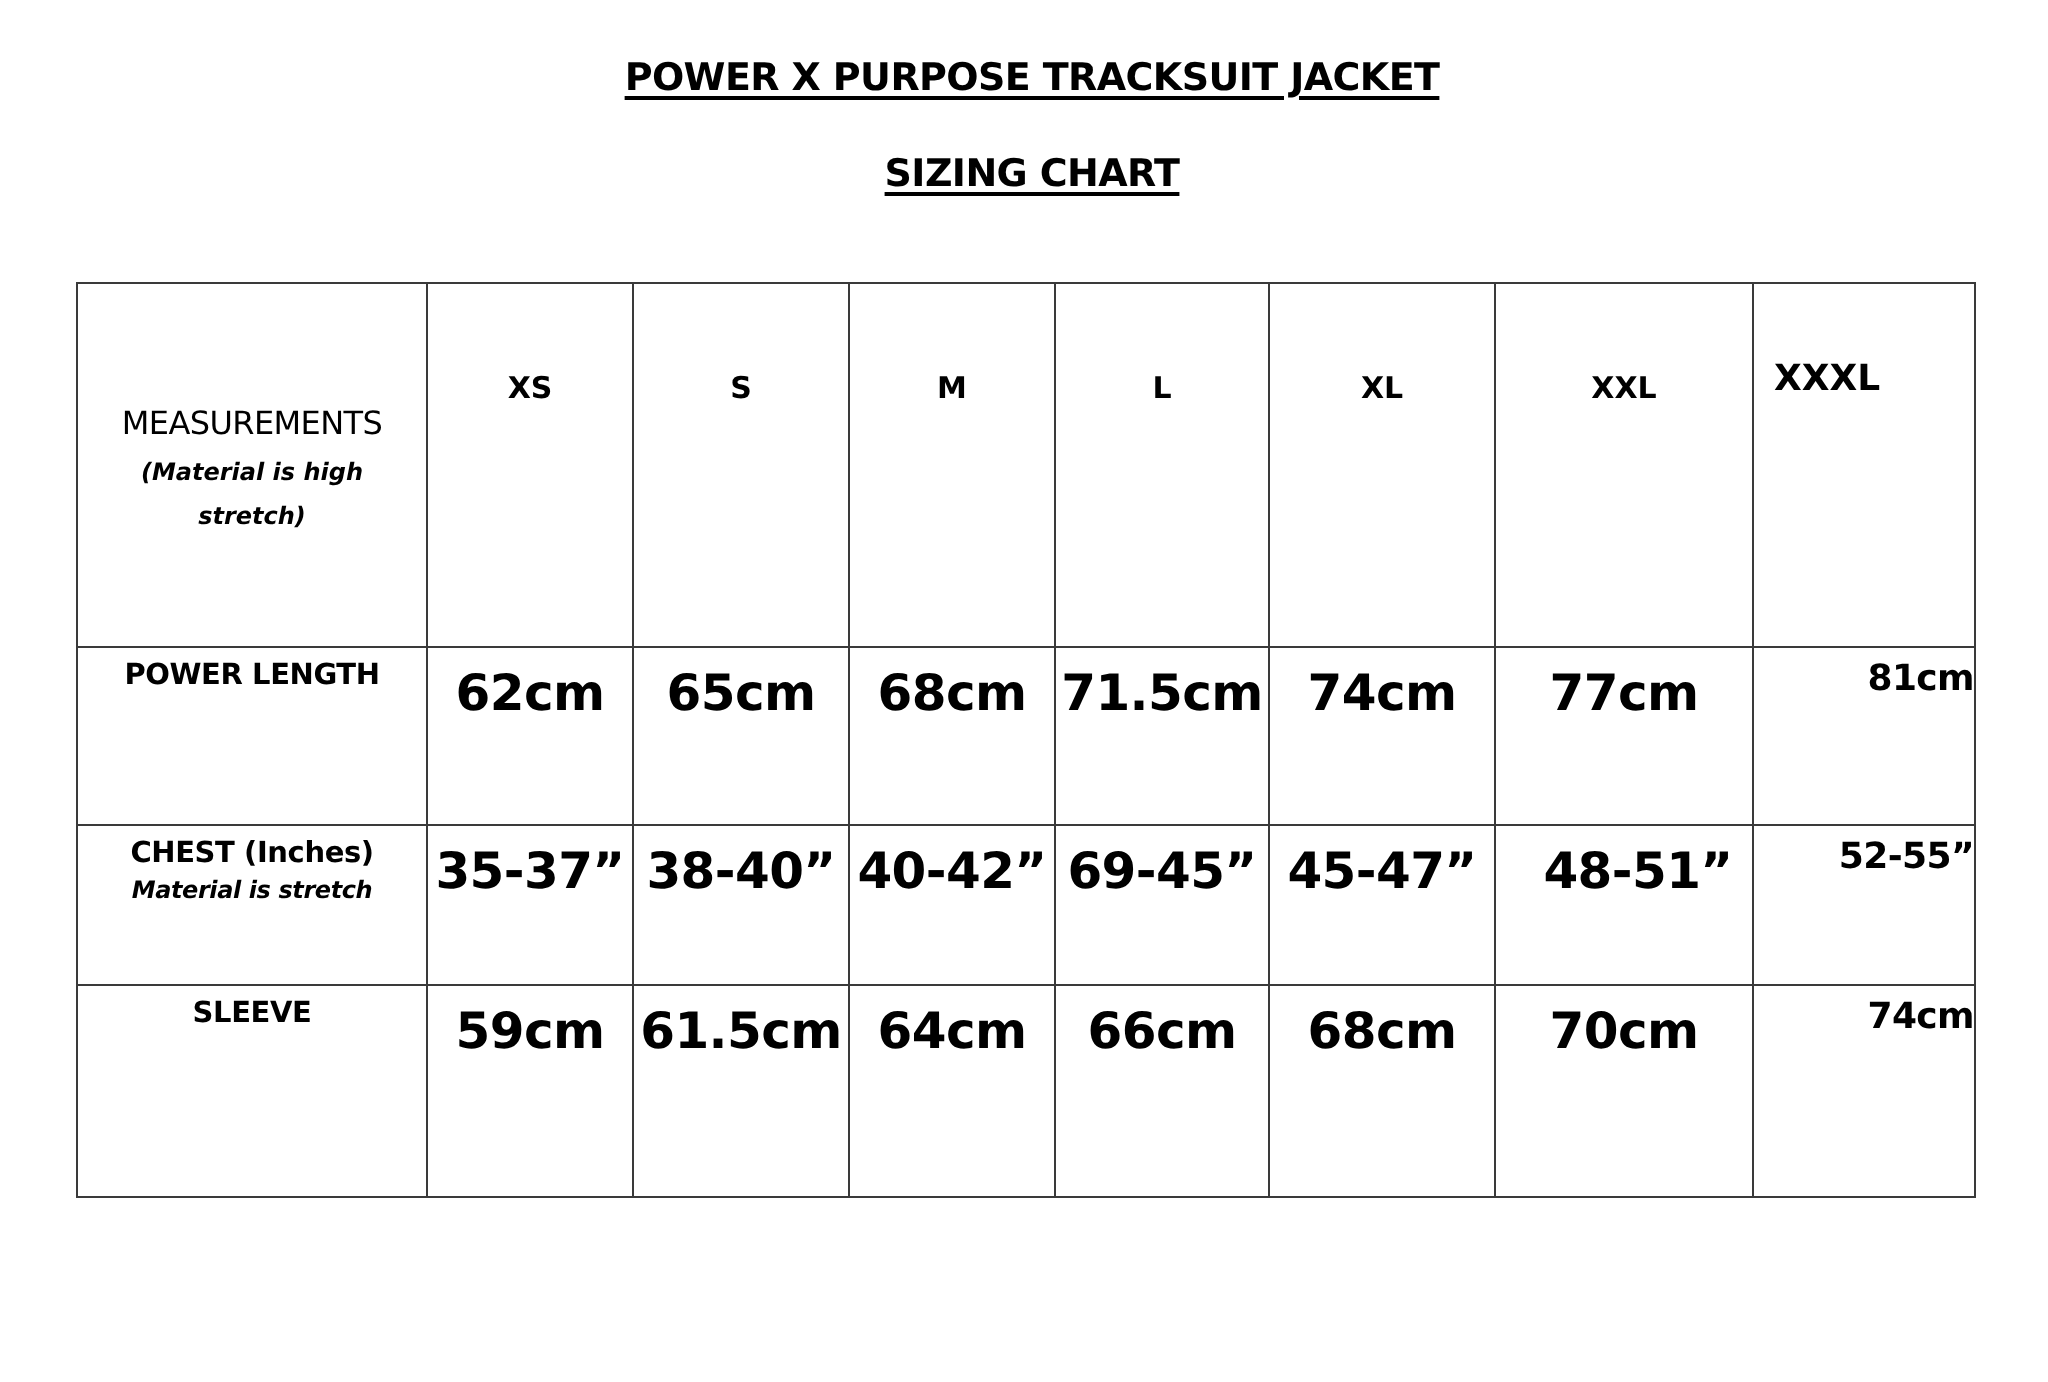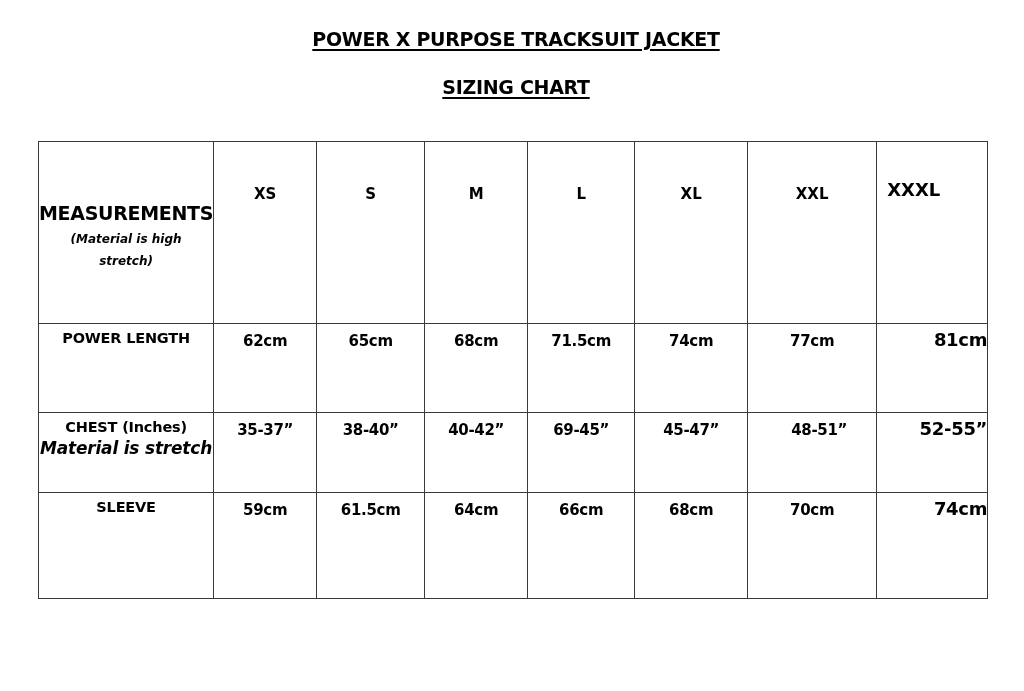--- a/index.html
+++ b/index.html
@@ -61,22 +61,22 @@
       padding-top: 37px;
       text-align: left;
       padding-left: 10px;
     }
     .meas-head {
       display: block;
       padding-top: 60px;
     }
     .meas-head .main {
       display: block;
-      font-weight: bold;
-      font-size: 19px;
+      font-weight: normal;
+      font-size: 16px;
       letter-spacing: -0.3px;
     }
     .meas-head .note {
       display: block;
       font-weight: bold;
       font-style: italic;
       font-size: 12px;
       line-height: 22px;
       margin-top: 4px;
       padding: 0 12px;
@@ -85,28 +85,28 @@
       display: block;
       font-weight: bold;
       font-size: 14.5px;
       padding-top: 6px;
       letter-spacing: -0.2px;
     }
     .row-label-note {
       display: block;
       font-weight: bold;
       font-style: italic;
-      font-size: 17px;
+      font-size: 12px;
       margin-top: 3px;
       letter-spacing: -0.2px;
     }
     .val {
       display: block;
       font-weight: bold;
-      font-size: 15px;
+      font-size: 25px;
       padding-top: 8px;
       letter-spacing: -0.3px;
     }
     .val.last {
       font-size: 18px;
       text-align: right;
       padding-left: 10px;
       padding-top: 5px;
     }
     .val.xxl { padding-left: 14px; }

